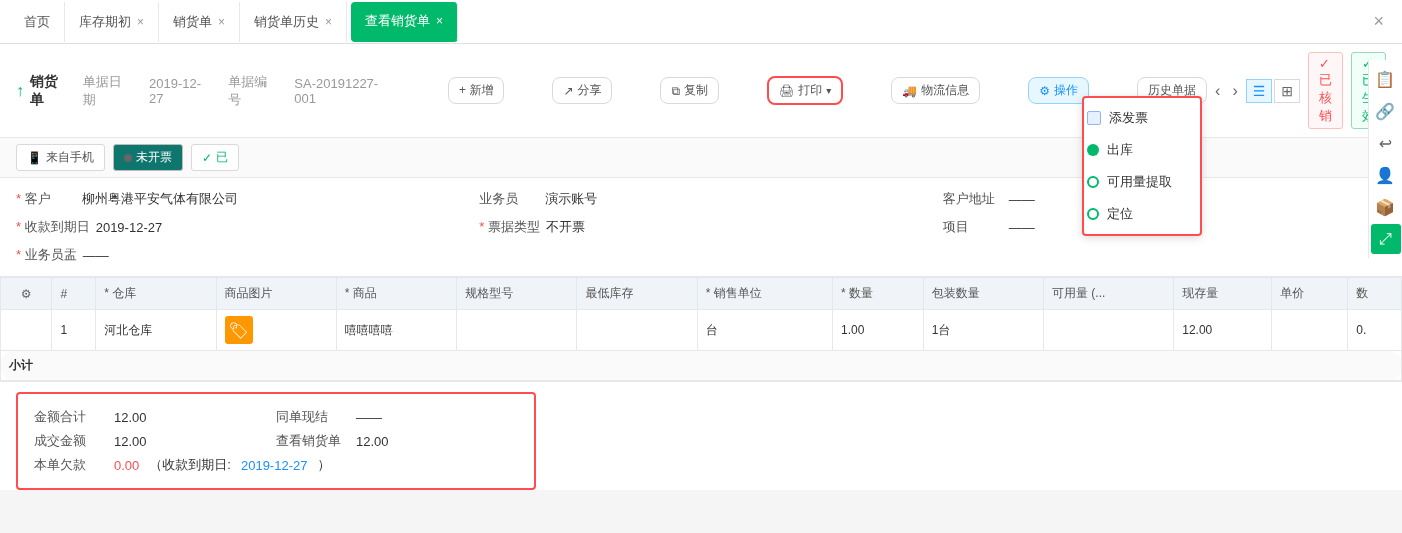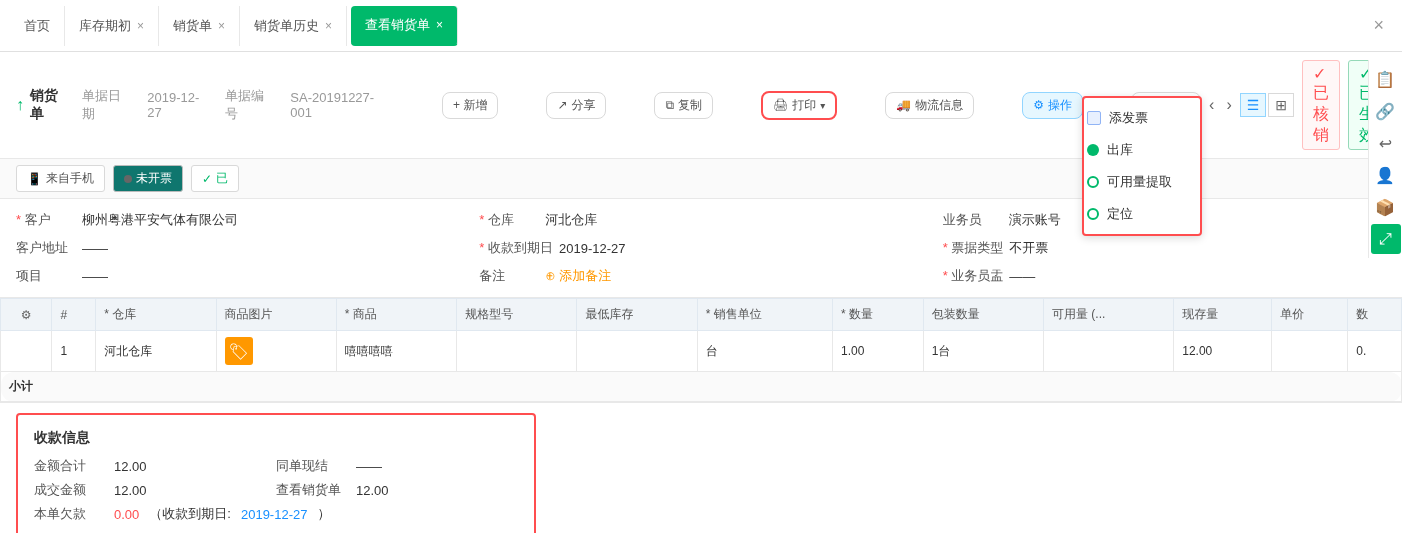--- a/index.html
+++ b/index.html
@@ -1,21 +1,21 @@
 <!DOCTYPE html>
 <html><head>
   <meta charset="utf-8">
   <style>
     * { box-sizing: border-box; margin: 0; padding: 0; }
     body { font-family: "Microsoft YaHei", "PingFang SC", sans-serif; font-size: 13px; background: #f5f5f5; color: #333; }
 
     
     .tab-bar {
       display: flex; align-items: center; background: #fff;
-      border-bottom: 1px solid #e0e0e0; padding: 0 10px; height: 52px;
+      border-bottom: 1px solid #e0e0e0; padding: 0 10px; height: 44px;
       position: relative;
     }
     .tab-item {
       display: flex; align-items: center; padding: 0 14px; height: 40px;
       cursor: pointer; font-size: 13px; color: #555; border-right: 1px solid #e8e8e8;
       gap: 6px; white-space: nowrap;
     }
     .tab-item.active {
       background: #e6f7f0; color: #00b96b; border-bottom: 2px solid #00b96b;
     }
@@ -47,21 +47,21 @@
     }
     .action-btn {
       display: flex; align-items: center; gap: 4px; padding: 4px 10px;
       border: 1px solid #d9d9d9; border-radius: 8px; cursor: pointer;
       font-size: 12px; color: #555; background: #fff; white-space: nowrap; margin-left: 44px;
     }
     .action-btn.active-highlight { background: #fff; border: 2px solid #ff4d4f; color: #555; }
 
     .status-btn {
       display: inline-flex; align-items: center; gap: 4px; padding: 3px 10px;
-      border-radius: 3px; font-size: 16px; cursor: pointer;
+      border-radius: 3px; font-size: 13px; cursor: pointer;
     }
     .status-btn.cancelled { background: #fff7f7; border: 1px solid #ffc0c0; color: #ff4d4f; }
     .status-btn.effective { background: #f0fff7; border: 1px solid #95d9b8; color: #00b96b; }
 
     
     .toolbar-row {
       display: flex; align-items: center; padding: 6px 16px; gap: 8px;
       border-bottom: 1px solid #e8e8e8; background: #fafafa;
     }
     .toolbar-btn {
@@ -249,46 +249,38 @@
       <span>已</span>
     </button>
   </div>
 
   <div class="form-section">
     <div class="form-row">
       <span class="form-label required">客户</span>
       <span class="form-value">柳州粤港平安气体有限公司</span>
     </div>
     <div class="form-row">
-      <span class="form-label required">仓库</span>
-      <span class="form-value">河北仓库</span>
-    </div>
-    <div class="form-row">
       <span class="form-label">业务员</span>
       <span class="form-value">演示账号</span>
     </div>
     <div class="form-row">
       <span class="form-label">客户地址</span>
       <span class="form-value">——</span>
     </div>
     <div class="form-row">
       <span class="form-label required">收款到期日</span>
       <span class="form-value">2019-12-27</span>
     </div>
     <div class="form-row">
       <span class="form-label required">票据类型</span>
       <span class="form-value">不开票</span>
     </div>
     <div class="form-row">
       <span class="form-label">项目</span>
       <span class="form-value">——</span>
-    </div>
-    <div class="form-row">
-      <span class="form-label">备注</span>
-      <span class="add-note">⊕ 添加备注</span>
     </div>
     <div class="form-row">
       <span class="form-label required">业务员盂</span>
       <span class="form-value">——</span>
     </div>
   </div>
 
   <div class="table-container">
     <table>
       <thead>
@@ -329,21 +321,20 @@
           <td>0.</td>
         </tr>
         <tr class="subtotal">
           <td colspan="14">小计</td>
         </tr>
       </tbody>
     </table>
   </div>
 
   <div class="payment-section">
-    <div class="payment-title">收款信息</div>
     <div class="payment-grid">
       <div class="payment-row">
         <span class="payment-label">金额合计</span>
         <span class="payment-value">12.00</span>
       </div>
       <div class="payment-row">
         <span class="payment-label">同单现结</span>
         <span class="payment-value">——</span>
       </div>
       <div class="payment-row">

